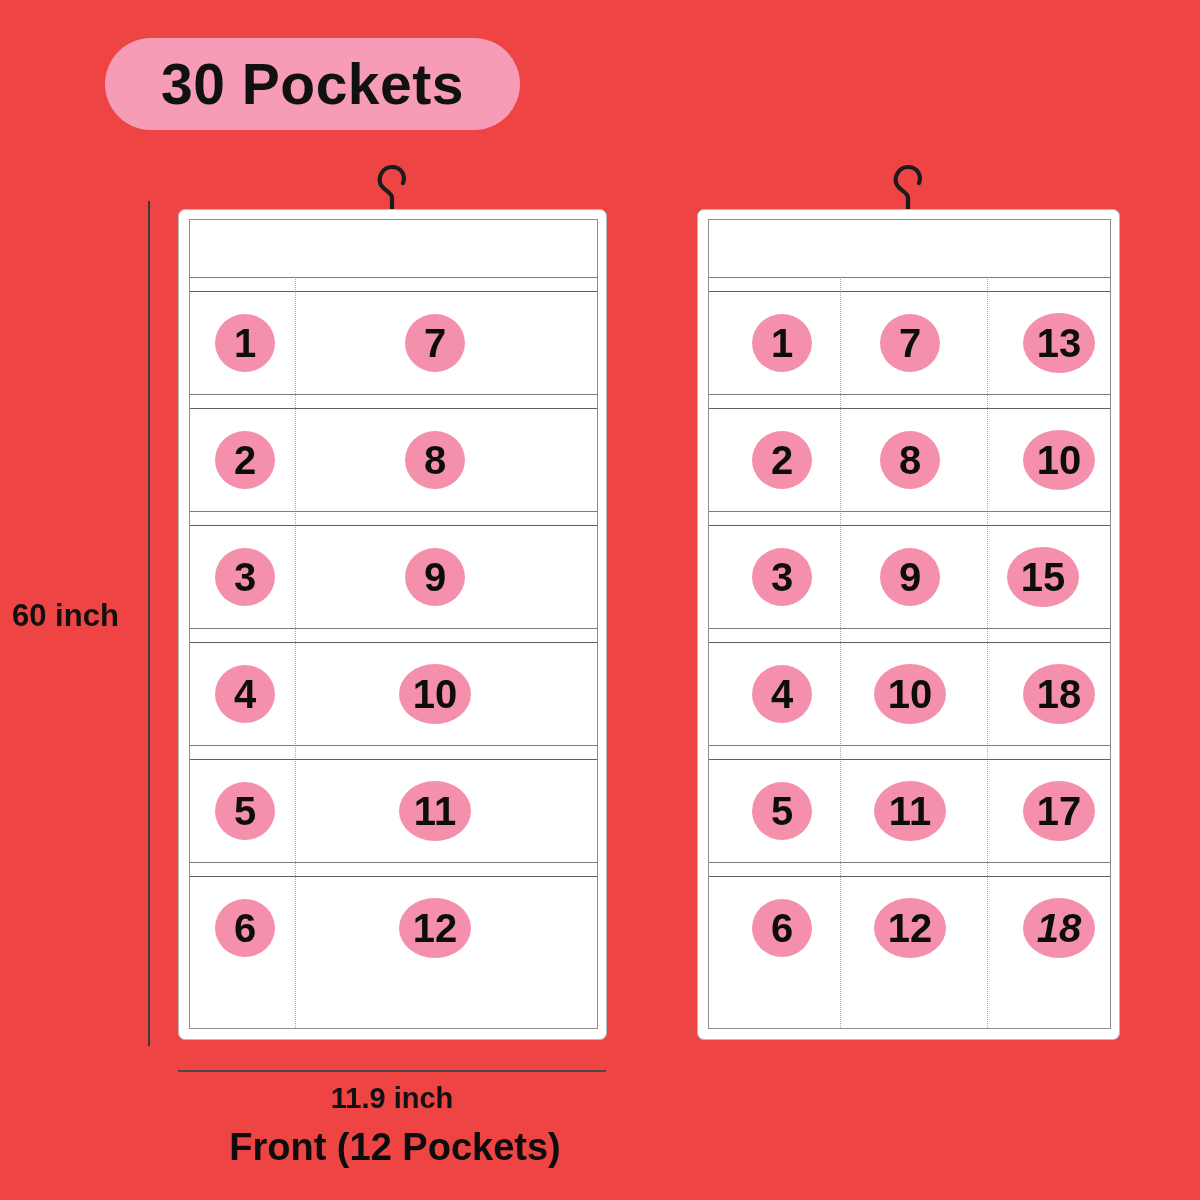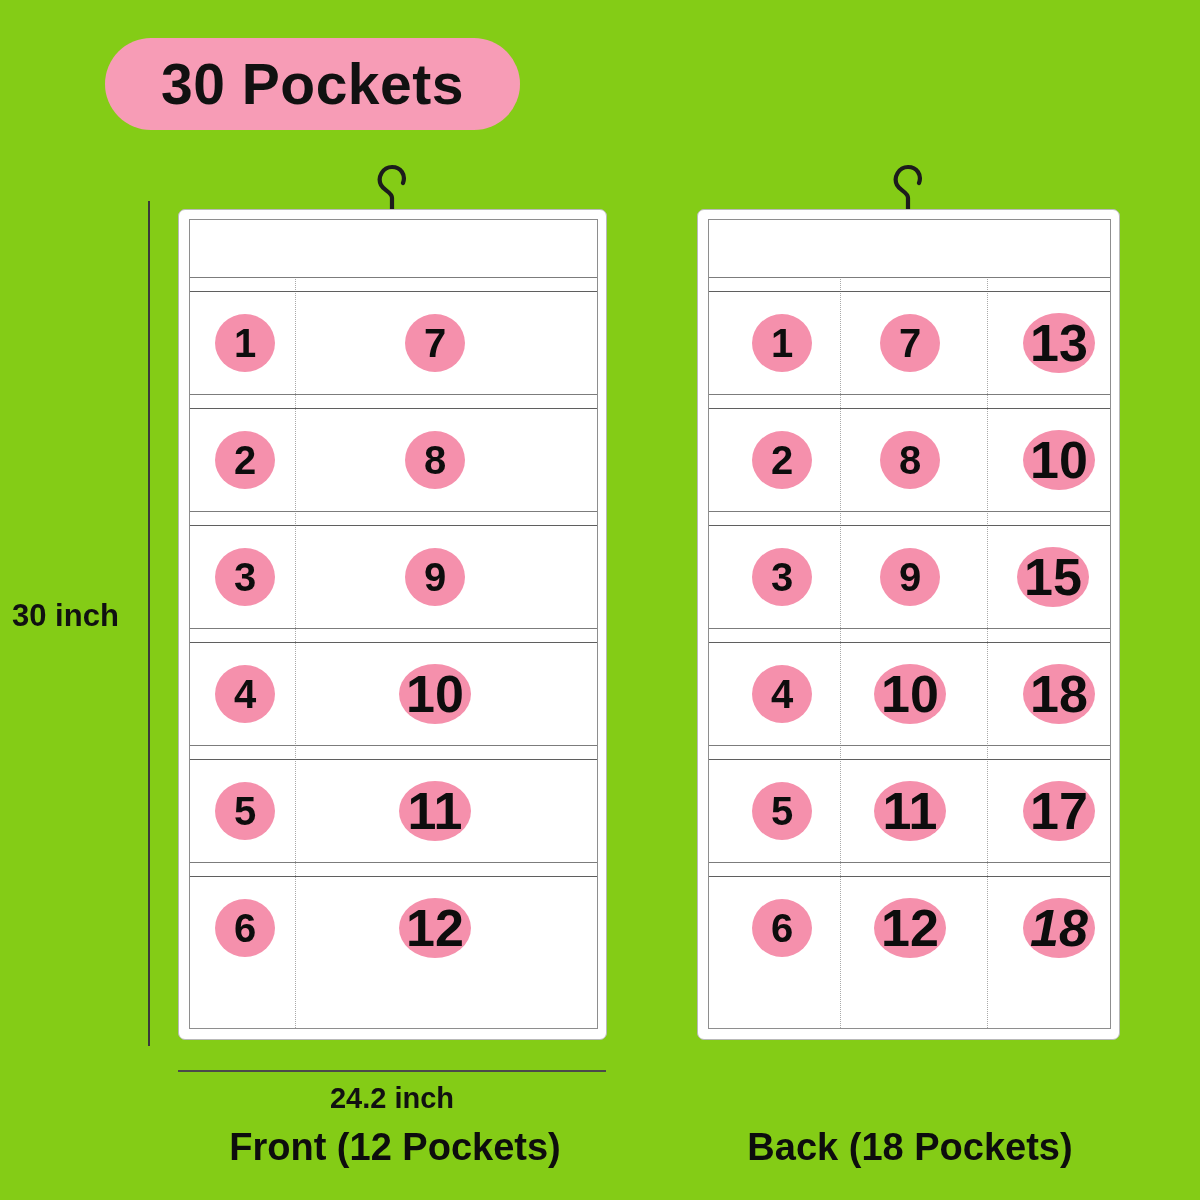--- a/index.html
+++ b/index.html
@@ -7,21 +7,21 @@
     padding: 0;
     background: #ffffff;
   }
   body {
     font-family: "Liberation Sans", sans-serif;
   }
   #canvas {
     position: relative;
     width: 1200px;
     height: 1200px;
-    background: #84cc16;
+    background: #ef4444;
     overflow: hidden;
   }
 
   
   #badge {
     position: absolute;
     left: 105px;
     top: 38px;
     width: 415px;
     height: 92px;
@@ -111,21 +111,21 @@
     line-height: 1;
   }
   .pocket.one-digit {
     width: 60px;
     height: 58px;
     font-size: 40px;
   }
   .pocket.two-digit {
     width: 72px;
     height: 60px;
-    font-size: 52px;
+    font-size: 40px;
   }
 
   
   #height-rule {
     position: absolute;
     left: 148px;
     top: 201px;
     width: 0;
     height: 845px;
     border-left: 2.6px solid #3a3a3a;
@@ -174,24 +174,24 @@
 </head>
 <body>
 
 <div id="canvas">
 
   <div id="badge">
     <span class="badge-text">30 Pockets</span>
   </div>
 
   <div id="height-rule"></div>
-  <div id="height-label">30 inch</div>
+  <div id="height-label">60 inch</div>
 
   <div id="width-rule"></div>
-  <div id="width-label">24.2 inch</div>
+  <div id="width-label">11.9 inch</div>
 
   <div id="panels-host">
       <div class="panel-wrap" style="left: 178px;">
         <div class="hanger" style="left: 179.5px;">
           <svg width="70" height="56" viewBox="0 0 70 56">
             <path d="M34 56 L34 40 C34 34 26 33 23 27 C19 19 25 9 34 9 C43 9 48 17 45 25" fill="none" stroke="#1c1c1c" stroke-width="4.2" stroke-linecap="round"></path>
           </svg>
         </div>
         <div class="panel-outer" style="width: 429px; height: 831px;">
           <div class="panel-inner" style="width: 409px; height: 810px;">
@@ -231,34 +231,33 @@
             <div class="pocket one-digit" style="left: 43px; top: 94px;">1</div>
             <div class="pocket one-digit" style="left: 171px; top: 94px;">7</div>
             <div class="pocket two-digit" style="left: 314px; top: 93px;">13</div>
             <div class="divider" style="top: 174px;"></div>
             <div class="pocket one-digit" style="left: 43px; top: 211px;">2</div>
             <div class="pocket one-digit" style="left: 171px; top: 211px;">8</div>
             <div class="pocket two-digit" style="left: 314px; top: 210px;">10</div>
             <div class="divider" style="top: 291px;"></div>
             <div class="pocket one-digit" style="left: 43px; top: 328px;">3</div>
             <div class="pocket one-digit" style="left: 171px; top: 328px;">9</div>
-            <div class="pocket two-digit" style="left: 308px; top: 327px;">15</div>
+            <div class="pocket two-digit" style="left: 298px; top: 327px;">15</div>
             <div class="divider" style="top: 408px;"></div>
             <div class="pocket one-digit" style="left: 43px; top: 445px;">4</div>
             <div class="pocket two-digit" style="left: 165px; top: 444px;">10</div>
             <div class="pocket two-digit" style="left: 314px; top: 444px;">18</div>
             <div class="divider" style="top: 525px;"></div>
             <div class="pocket one-digit" style="left: 43px; top: 562px;">5</div>
             <div class="pocket two-digit" style="left: 165px; top: 561px;">11</div>
             <div class="pocket two-digit" style="left: 314px; top: 561px; text-align: center;">17</div>
             <div class="divider" style="top: 642px;"></div>
             <div class="pocket one-digit" style="left: 43px; top: 679px;">6</div>
             <div class="pocket two-digit" style="left: 165px; top: 678px;">12</div>
             <div class="pocket two-digit" style="left: 314px; top: 678px; font-style: italic;">18</div>
           </div>
         </div>
       </div>
     </div>
 
   <div class="caption" id="caption-front">Front (12 Pockets)</div>
-  <div class="caption" id="caption-back">Back (18 Pockets)</div>
 
 </div>
 
 </body></html>

